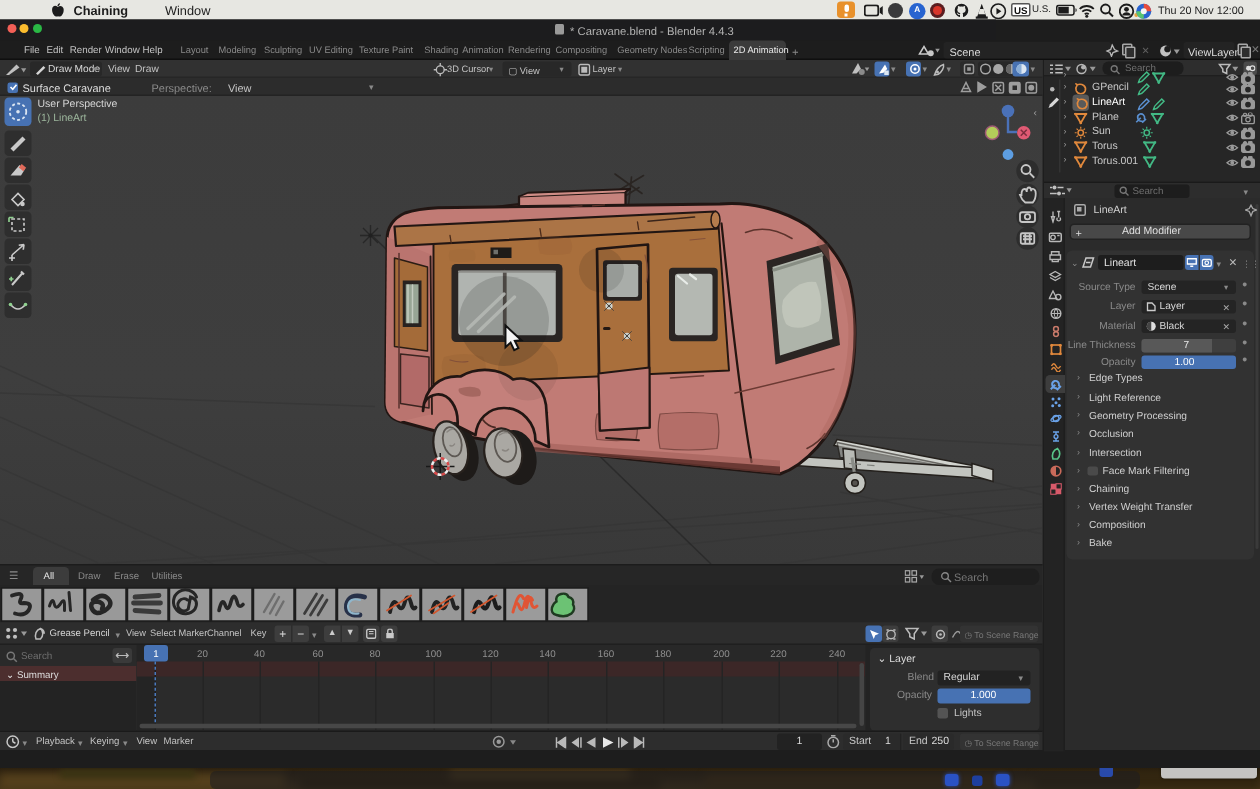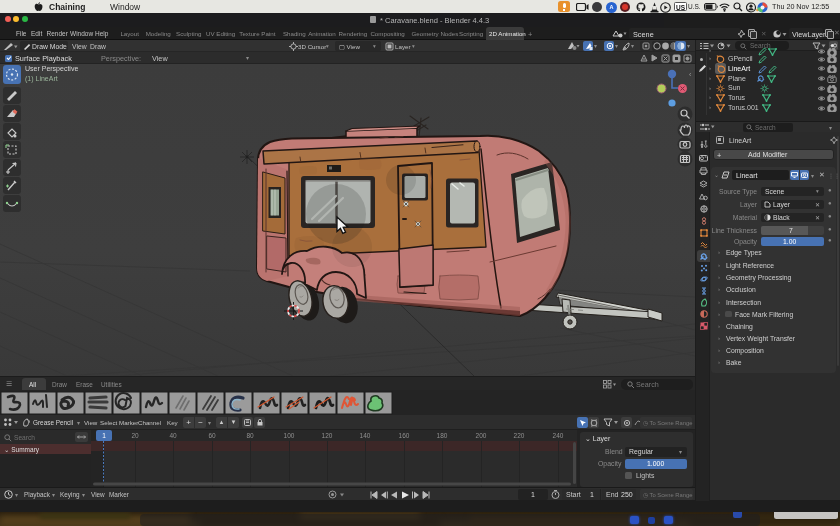--- a/index.html
+++ b/index.html
@@ -64,21 +64,21 @@
         <circle cx="5" cy="4.2" r="1.6" fill="#1c1c1c"></circle>
         <path d="M2 8.3 C2.5 6.8 3.6 6.2 5 6.2 C6.4 6.2 7.5 6.8 8 8.3" fill="#1c1c1c"></path>
         <circle cx="11.5" cy="8" r="1.3" fill="#e8a33c"></circle>
       </svg>
     <svg class="abs" style="left:757px;top:1.5px;" width="11" height="11" viewBox="0 0 11 11">
         <circle cx="5.5" cy="5.5" r="5" fill="#2864d0"></circle>
         <path d="M5.5 0.5 A5 5 0 0 1 10.5 5.5 L5.5 5.5 Z" fill="#e84c3c"></path>
         <path d="M0.5 5.5 A5 5 0 0 0 5.5 10.5 L5.5 5.5 Z" fill="#58c470"></path>
         <circle cx="5.5" cy="5.5" r="2" fill="#f4f4f4"></circle>
       </svg>
-    <span class="abs" style="left:772px;top:2.2px;font-size:7.2px;">Thu 20 Nov  12:55</span>
+    <span class="abs" style="left:772px;top:2.2px;font-size:7.2px;">Thu 20 Nov  12:00</span>
   </div>
 
   <div class="abs" style="left:0;top:13px;width:664px;height:14px;background:#1c1c1e;">
     <span class="abs" style="left:4.5px;top:3px;width:6px;height:6px;border-radius:50%;background:#f35f57;"></span>
     <span class="abs" style="left:13px;top:3px;width:6px;height:6px;border-radius:50%;background:#fbbc2e;"></span>
     <span class="abs" style="left:21.5px;top:3px;width:6px;height:6px;border-radius:50%;background:#2ab845;"></span>
     <span class="abs" style="left:370px;top:3px;width:6px;height:7px;background:#9a9a9a;border-radius:1px;"></span>
     <span class="abs txt" style="left:380px;top:2.5px;color:#b4b4b4;font-size:7.5px;">* Caravane.blend - Blender 4.4.3</span>
   </div>
 
@@ -573,21 +573,21 @@
           <path d="M4 0.6 A3.4 3.4 0 0 0 4 7.4 Z" fill="#8aaed8"></path>
         </svg>
       <span class="abs txt dim" style="left:687px;top:2px;font-size:6px;">▾</span>
     </div>
 
     <div class="abs" style="left:0;top:12px;width:695px;height:12px;background:#2c2c2c;border-bottom:1px solid #232323;">
       <span class="abs" style="left:5px;top:2.5px;width:7px;height:7px;background:#4772b3;border-radius:1.5px;"></span>
       <svg class="abs" style="left:5.5px;top:3px;" width="6" height="6" viewBox="0 0 6 6">
           <path d="M1 3 L2.5 4.5 L5 1.5" fill="none" stroke="#fff" stroke-width="1.1"></path>
         </svg>
-      <span class="abs txt" style="left:15px;top:2px;font-size:7.3px;color:#dedede;">Surface Playback</span>
+      <span class="abs txt" style="left:15px;top:2px;font-size:7.3px;color:#dedede;">Surface Caravane</span>
       <span class="abs txt dim" style="left:101px;top:2px;font-size:7.3px;">Perspective:</span>
       <span class="abs txt" style="left:152px;top:2px;font-size:7.3px;">View</span>
       <span class="abs txt dim" style="left:246px;top:2px;font-size:6px;">▾</span>
       <svg class="abs" style="left:640px;top:1.5px;" width="52" height="9" viewBox="0 0 52 9">
         <g fill="none" stroke="#9e9e9e" stroke-width="1">
           <path d="M1 7 L4 1 L7 7 Z M2.5 5 l3,0"></path>
           <path d="M12 1 l5 3 l-5 3 Z" fill="#9e9e9e"></path>
           <rect x="22" y="1" width="7" height="7" rx="1"></rect>
             <path d="M23.5 2.5 l4 4 M27.5 2.5 l-4 4"></path>
           <rect x="33" y="1" width="7" height="7" rx="1" fill="#9e9e9e"></rect>

